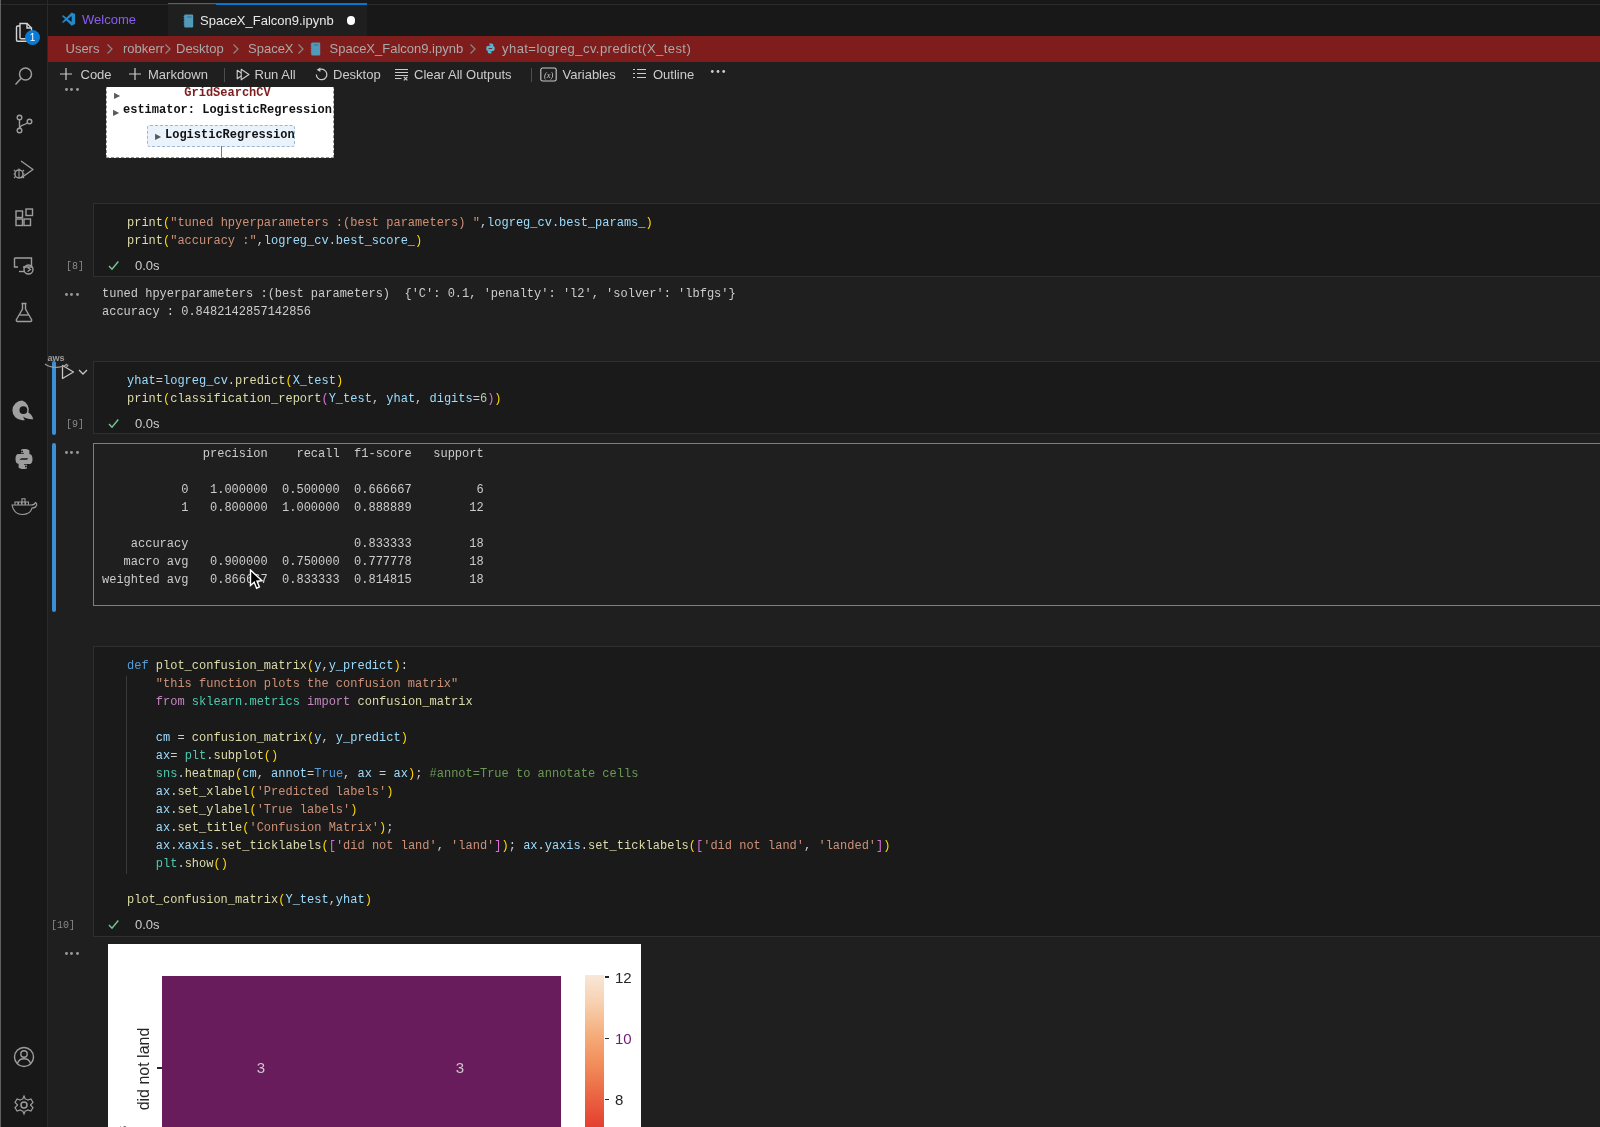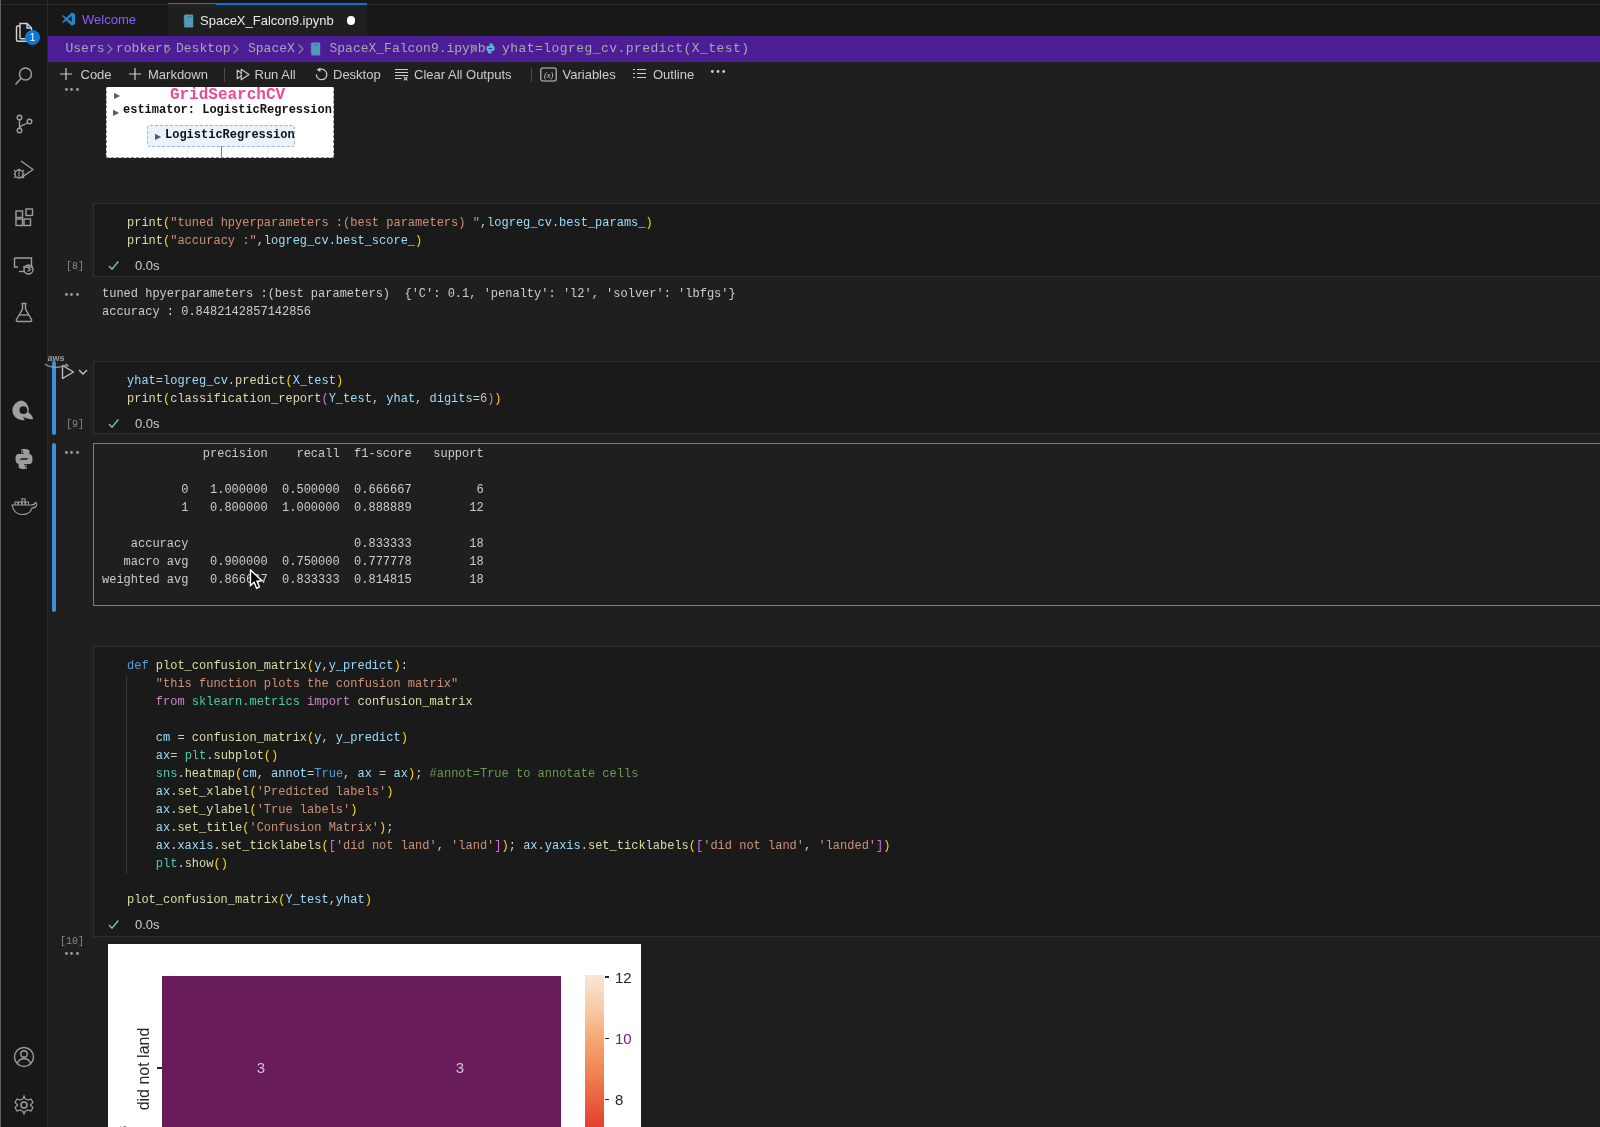--- a/index.html
+++ b/index.html
@@ -6,21 +6,21 @@
   html,body { width:1600px; height:1127px; overflow:hidden; background:#1f1f1f;
     font-family:"Liberation Sans", sans-serif; }
   .abs { position:absolute; }
   #stage { position:relative; width:1600px; height:1127px; overflow:hidden; }
   
   #activitybar { left:0; top:0; width:48px; height:1127px; background:#181818; border-right:1px solid #2a2a2a; z-index:30; }
   #tabbar { left:48px; top:0; width:1552px; height:36px; background:#181818; }
   .tab { position:absolute; top:3px; height:33px; display:flex; align-items:center; }
   #tab-welcome { left:0; width:120px; color:#8b5cf6; font-size:13px; }
   #tab-active { left:120px; width:199px; background:#1f1f1f; color:#e8e8e8; font-size:13px; border-top:2.5px solid #0078d4; }
-  #breadcrumb { left:48px; top:36px; width:1552px; height:26px; background:#4c1d95; color:#a9a9a9; font-size:13px;font-family:Liberation Mono, monospace; }
+  #breadcrumb { left:48px; top:36px; width:1552px; height:26px; background:#7f1d1d; color:#a9a9a9; font-size:13px; }
   #toolbar { left:48px; top:62px; width:1552px; height:26px; background:#1f1f1f; color:#cccccc; font-size:13px; }
   .bc-item { position:absolute; top:4.5px; white-space:pre; }
   .tb-item { position:absolute; top:4.5px; white-space:pre; }
   
   #notebook { left:48px; top:87px; width:1552px; height:1040px; background:#1f1f1f; overflow:hidden; }
   #notebook .abs { position:absolute; }
   .cell { background:#1a1a1a; border:1px solid #2f2f2f; }
   pre { font-family:"Liberation Mono", monospace; font-size:12px; line-height:18px; color:#cccccc; white-space:pre; }
   .kb {color:#569cd6} .kp {color:#c586c0} .fn {color:#dcdcaa} .vb {color:#9cdcfe}
   .st {color:#ce9178} .nu {color:#b5cea8} .cmt {color:#6a9955} .ty {color:#4ec9b0}
@@ -153,21 +153,21 @@
           <path d="M0.6 2.5 H2.4 M0.6 5 H2.4 M0.6 7.5 H2.4 M0.6 10 H2.4" stroke="#519aba" stroke-width="0.9"></path>
           <path d="M4.2 3 H8.6" stroke="#35718c" stroke-width="1"></path>
         </svg>SpaceX_Falcon9.ipynb<span style="width:8.5px; height:8.5px; border-radius:50%; background:#ffffff; margin-left:13px; display:inline-block;"></span></div>
   </div>
 
   <div class="abs" id="breadcrumb">
     <span class="bc-item" style="left:17.5px">Users</span>
     <span class="bc-item" style="left:57px; top:7px;"><svg width="9" height="12" viewBox="0 0 9 12">
           <path d="M2.5 1.5 L7 6 L2.5 10.5" stroke="#8a8a8a" fill="none" stroke-width="1.2"></path>
         </svg></span>
-    <span class="bc-item" style="left:68px">robkerr</span>
+    <span class="bc-item" style="left:75px">robkerr</span>
     <span class="bc-item" style="left:115px; top:7px;"><svg width="9" height="12" viewBox="0 0 9 12">
           <path d="M2.5 1.5 L7 6 L2.5 10.5" stroke="#8a8a8a" fill="none" stroke-width="1.2"></path>
         </svg></span>
     <span class="bc-item" style="left:128px">Desktop</span>
     <span class="bc-item" style="left:182.5px; top:7px;"><svg width="9" height="12" viewBox="0 0 9 12">
           <path d="M2.5 1.5 L7 6 L2.5 10.5" stroke="#8a8a8a" fill="none" stroke-width="1.2"></path>
         </svg></span>
     <span class="bc-item" style="left:200px">SpaceX</span>
     <span class="bc-item" style="left:247.5px; top:7px;"><svg width="9" height="12" viewBox="0 0 9 12">
           <path d="M2.5 1.5 L7 6 L2.5 10.5" stroke="#8a8a8a" fill="none" stroke-width="1.2"></path>
@@ -227,21 +227,21 @@
           <circle cx="2.3" cy="8.5" r="1.4"></circle>
           <circle cx="8" cy="8.5" r="1.4"></circle>
           <circle cx="13.7" cy="8.5" r="1.4"></circle>
         </svg></span>
   </div>
 
   <div class="abs" id="notebook">
 
     <div class="abs" style="left:58px; top:-31px; width:228px; height:102px; background:#ffffff; border:1px dashed #949494; overflow:hidden;">
       <div class="abs" style="left:7px; top:33.5px; color:#5a5a5a; font-size:8px;">▶</div>
-      <div class="abs" style="left:13px; top:28.5px; width:215px; text-align:center; font-family:'Liberation Mono',monospace; font-weight:bold; font-size:16px; color:#ec4899;">GridSearchCV</div>
+      <div class="abs" style="left:13px; top:28.5px; width:215px; text-align:center; font-family:'Liberation Mono',monospace; font-weight:bold; font-size:12px; color:#7f1d1d;">GridSearchCV</div>
       <div class="abs" style="left:6px; top:51px; color:#5a5a5a; font-size:8px;">▶</div>
       <div class="abs" style="left:16px; top:46px; font-family:'Liberation Mono',monospace; font-weight:bold; font-size:12px; color:#111; white-space:pre;">estimator: LogisticRegression</div>
       <div class="abs" style="left:40px; top:68px; width:148px; height:21.5px; background:#eaf3fb; border:1px dashed #9db8cc; border-radius:3px;">
         <span style="position:absolute; left:7px; top:6px; color:#5a5a5a; font-size:8px;">▶</span>
         <span style="position:absolute; left:17px; top:2px; font-family:'Liberation Mono',monospace; font-weight:bold; font-size:12px; color:#111; white-space:pre;">LogisticRegression</span>
       </div>
       <div class="abs" style="left:114px; top:89px; width:1px; height:13px; background:#777;"></div>
     </div>
 
     <div class="abs ddots" style="left:17px; top:1px;">
@@ -314,21 +314,21 @@
     <span class="vb">cm</span> = <span class="fn">confusion_matrix</span><span class="b1">(</span><span class="vb">y</span>, <span class="vb">y_predict</span><span class="b1">)</span>
     <span class="vb">ax</span>= <span class="ty">plt</span>.<span class="fn">subplot</span><span class="b1">()</span>
     <span class="ty">sns</span>.<span class="fn">heatmap</span><span class="b1">(</span><span class="vb">cm</span>, <span class="vb">annot</span>=<span class="kb">True</span>, <span class="vb">ax</span> = <span class="vb">ax</span><span class="b1">)</span>; <span class="cmt">#annot=True to annotate cells</span>
     <span class="vb">ax</span>.<span class="fn">set_xlabel</span><span class="b1">(</span><span class="st">'Predicted labels'</span><span class="b1">)</span>
     <span class="vb">ax</span>.<span class="fn">set_ylabel</span><span class="b1">(</span><span class="st">'True labels'</span><span class="b1">)</span>
     <span class="vb">ax</span>.<span class="fn">set_title</span><span class="b1">(</span><span class="st">'Confusion Matrix'</span><span class="b1">)</span>;
     <span class="vb">ax</span>.<span class="vb">xaxis</span>.<span class="fn">set_ticklabels</span><span class="b1">(</span><span class="b2">[</span><span class="st">'did not land'</span>, <span class="st">'land'</span><span class="b2">]</span><span class="b1">)</span>; <span class="vb">ax</span>.<span class="vb">yaxis</span>.<span class="fn">set_ticklabels</span><span class="b1">(</span><span class="b2">[</span><span class="st">'did not land'</span>, <span class="st">'landed'</span><span class="b2">]</span><span class="b1">)</span>
     <span class="ty">plt</span>.<span class="fn">show</span><span class="b1">()</span>
 
 <span class="fn">plot_confusion_matrix</span><span class="b1">(</span><span class="vb">Y_test</span>,<span class="vb">yhat</span><span class="b1">)</span></pre>
-    <div class="abs exec" style="left:3px; top:833px; width:33px; text-align:right;margin-top:16px;">[10]</div>
+    <div class="abs exec" style="left:3px; top:833px; width:33px; text-align:left;">[10]</div>
     <svg class="abs" style="left:59px; top:831px;" width="13" height="13" viewBox="0 0 13 13">
         <path d="M2 7 L5 10.2 L11.3 2.5" stroke="#73c991" stroke-width="1.4" fill="none"></path>
       </svg>
     <div class="abs statusrow" style="left:87px; top:830px;">0.0s</div>
 
     <div class="abs" id="plot" style="left:60px; top:857px; width:533px; height:400px; background:#ffffff;">
       <div class="abs" style="left:54px; top:32px; width:399px; height:368px; background:#691c5b;"></div>
       <div class="abs" style="left:143px; top:115px; width:20px; text-align:center; font-size:15px; color:#cfc5cf;">3</div>
       <div class="abs" style="left:342px; top:115px; width:20px; text-align:center; font-size:15px; color:#cfc5cf;">3</div>
       <div class="abs" style="left:49px; top:123px; width:5px; height:1.5px; background:#262626;"></div>

